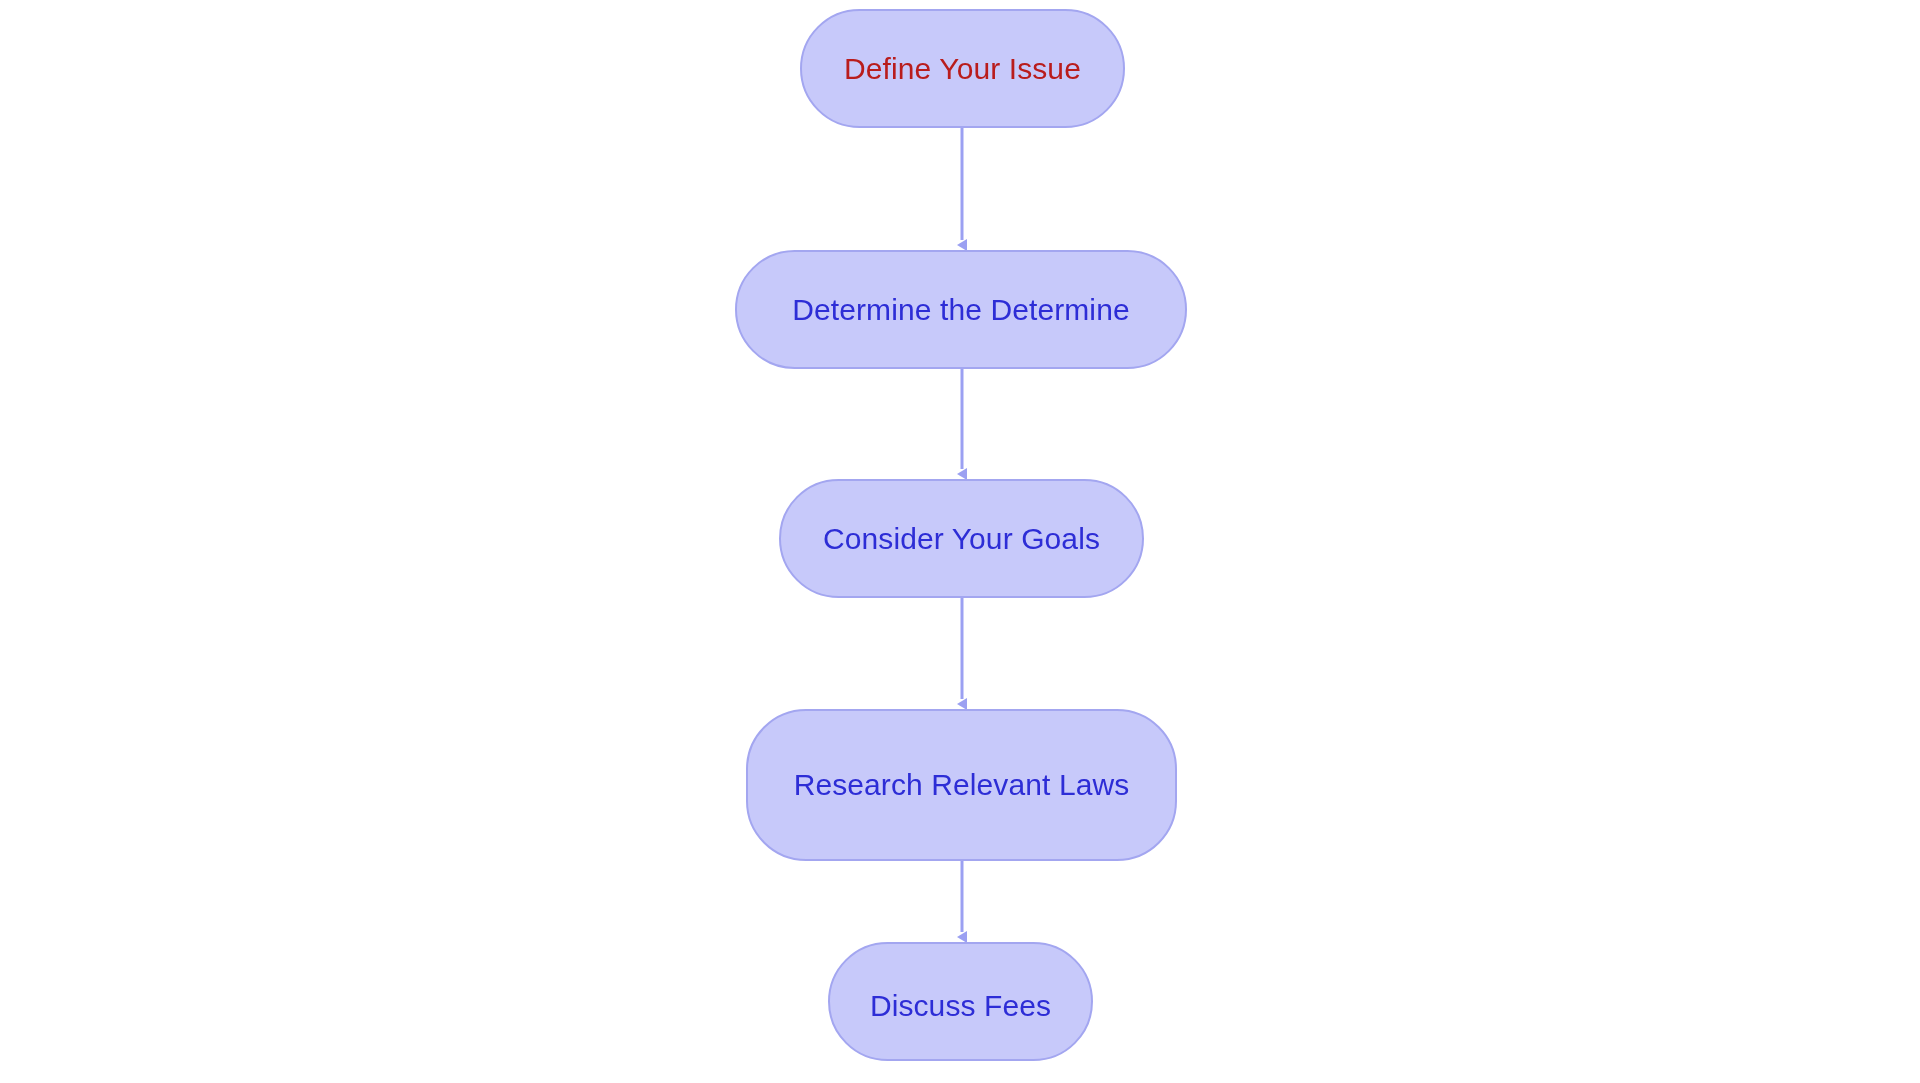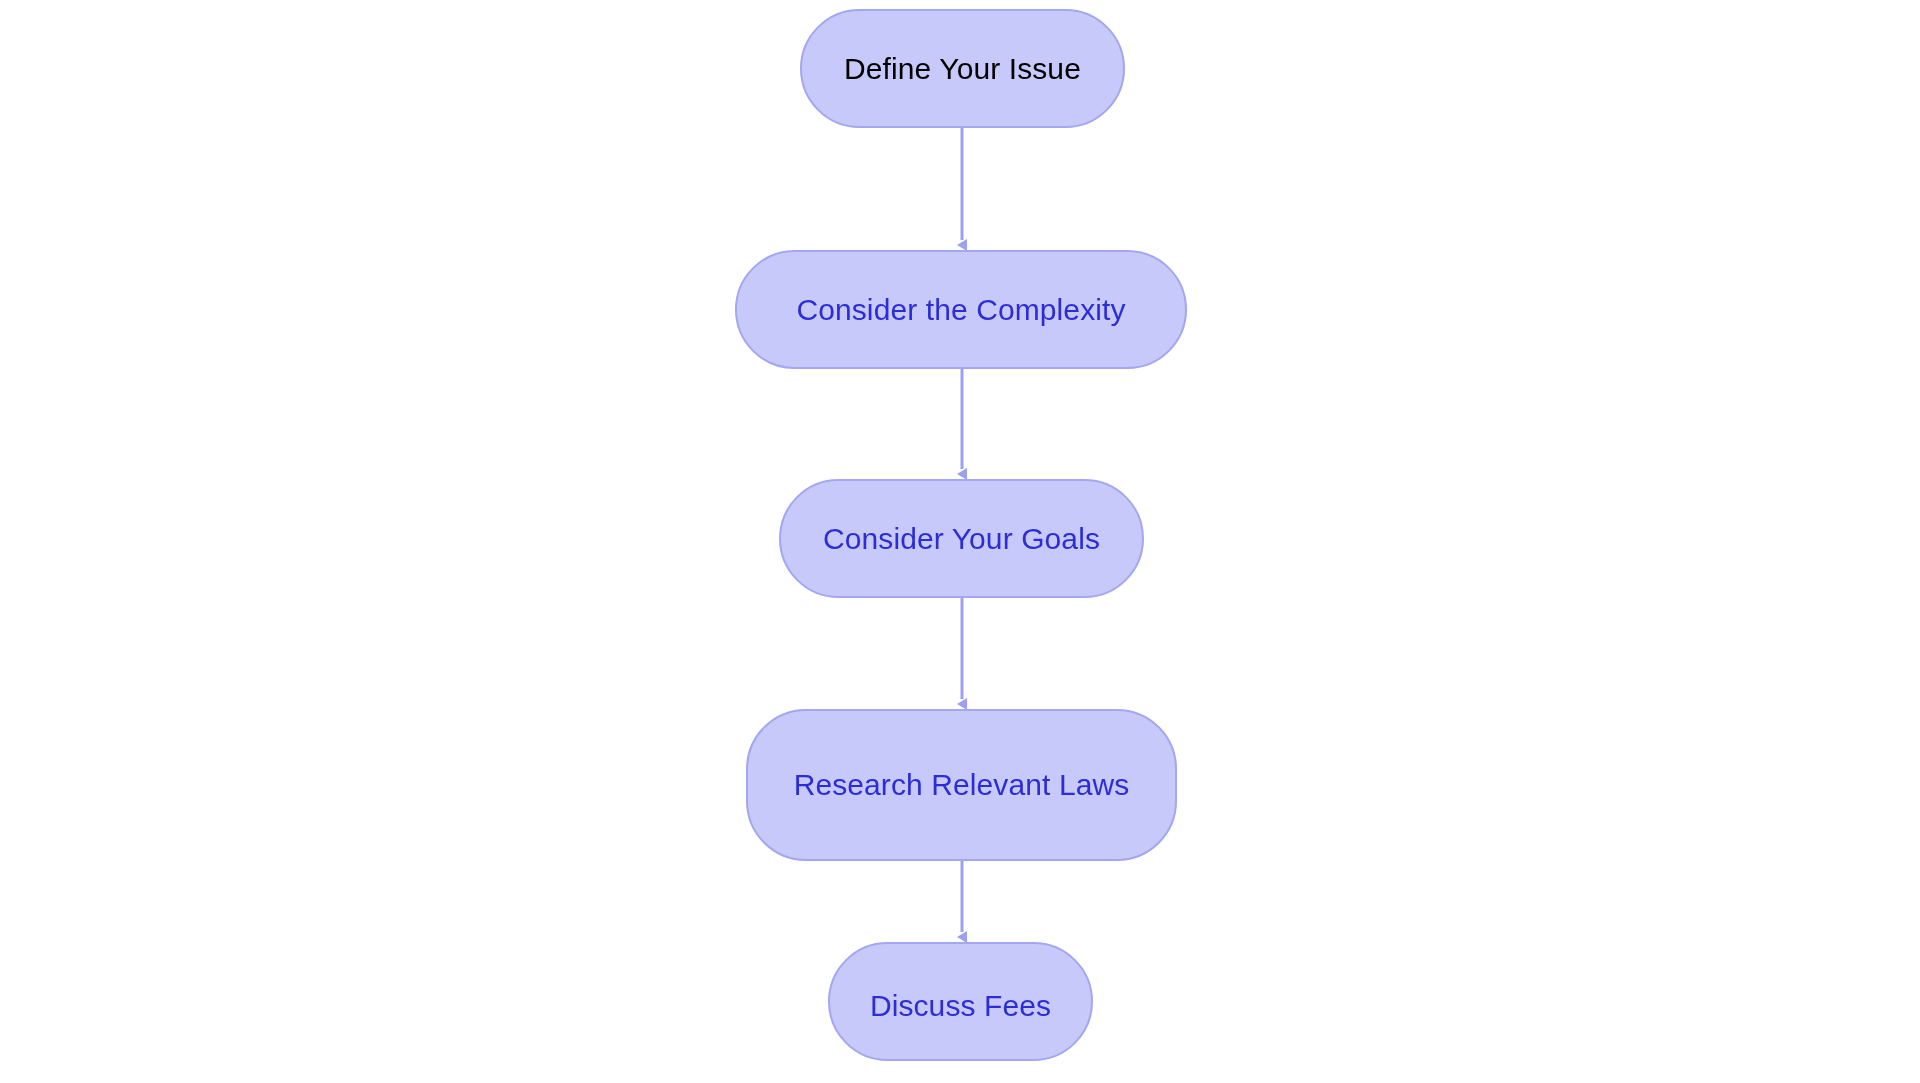--- a/index.html
+++ b/index.html
@@ -70,25 +70,25 @@
     </g>
     <g>
       <line x1="962" y1="598" x2="962" y2="699" stroke="#9BA0F2" stroke-width="3" marker-end="url(#arrowhead)"></line>
     </g>
     <g>
       <line x1="962" y1="828" x2="962" y2="932" stroke="#9BA0F2" stroke-width="3" marker-end="url(#arrowhead)"></line>
     </g>
   </svg>
 
   <div class="node" id="node-1" style="left: 800px; top: 9px; width: 325px; height: 119px; background: rgb(199, 201, 250); border-color: rgb(163, 166, 240);">
-    <span class="node-label" style="color: #000000;">Define Your Issue</span>
+    <span class="node-label" style="color: #b91c1c;">Define Your Issue</span>
   </div>
 
   <div class="node" id="node-2" style="left: 735px; top: 250px; width: 452px; height: 119px; background: rgb(199, 201, 250); border-color: rgb(163, 166, 240);">
-    <span class="node-label" style="color: rgb(45, 45, 214);">Consider the Complexity</span>
+    <span class="node-label" style="color: rgb(45, 45, 214);">Determine the Determine</span>
   </div>
 
   <div class="node" id="node-3" style="left: 779px; top: 479px; width: 365px; height: 119px; background: rgb(199, 201, 250); border-color: rgb(163, 166, 240);">
     <span class="node-label" style="color: rgb(45, 45, 214);">Consider Your Goals</span>
   </div>
 
   <div class="node" id="node-4" style="left: 746px; top: 709px; width: 431px; height: 152px; background: rgb(199, 201, 250); border-color: rgb(163, 166, 240);">
     <span class="node-label" style="color: rgb(45, 45, 214);">Research Relevant Laws</span>
   </div>
 

